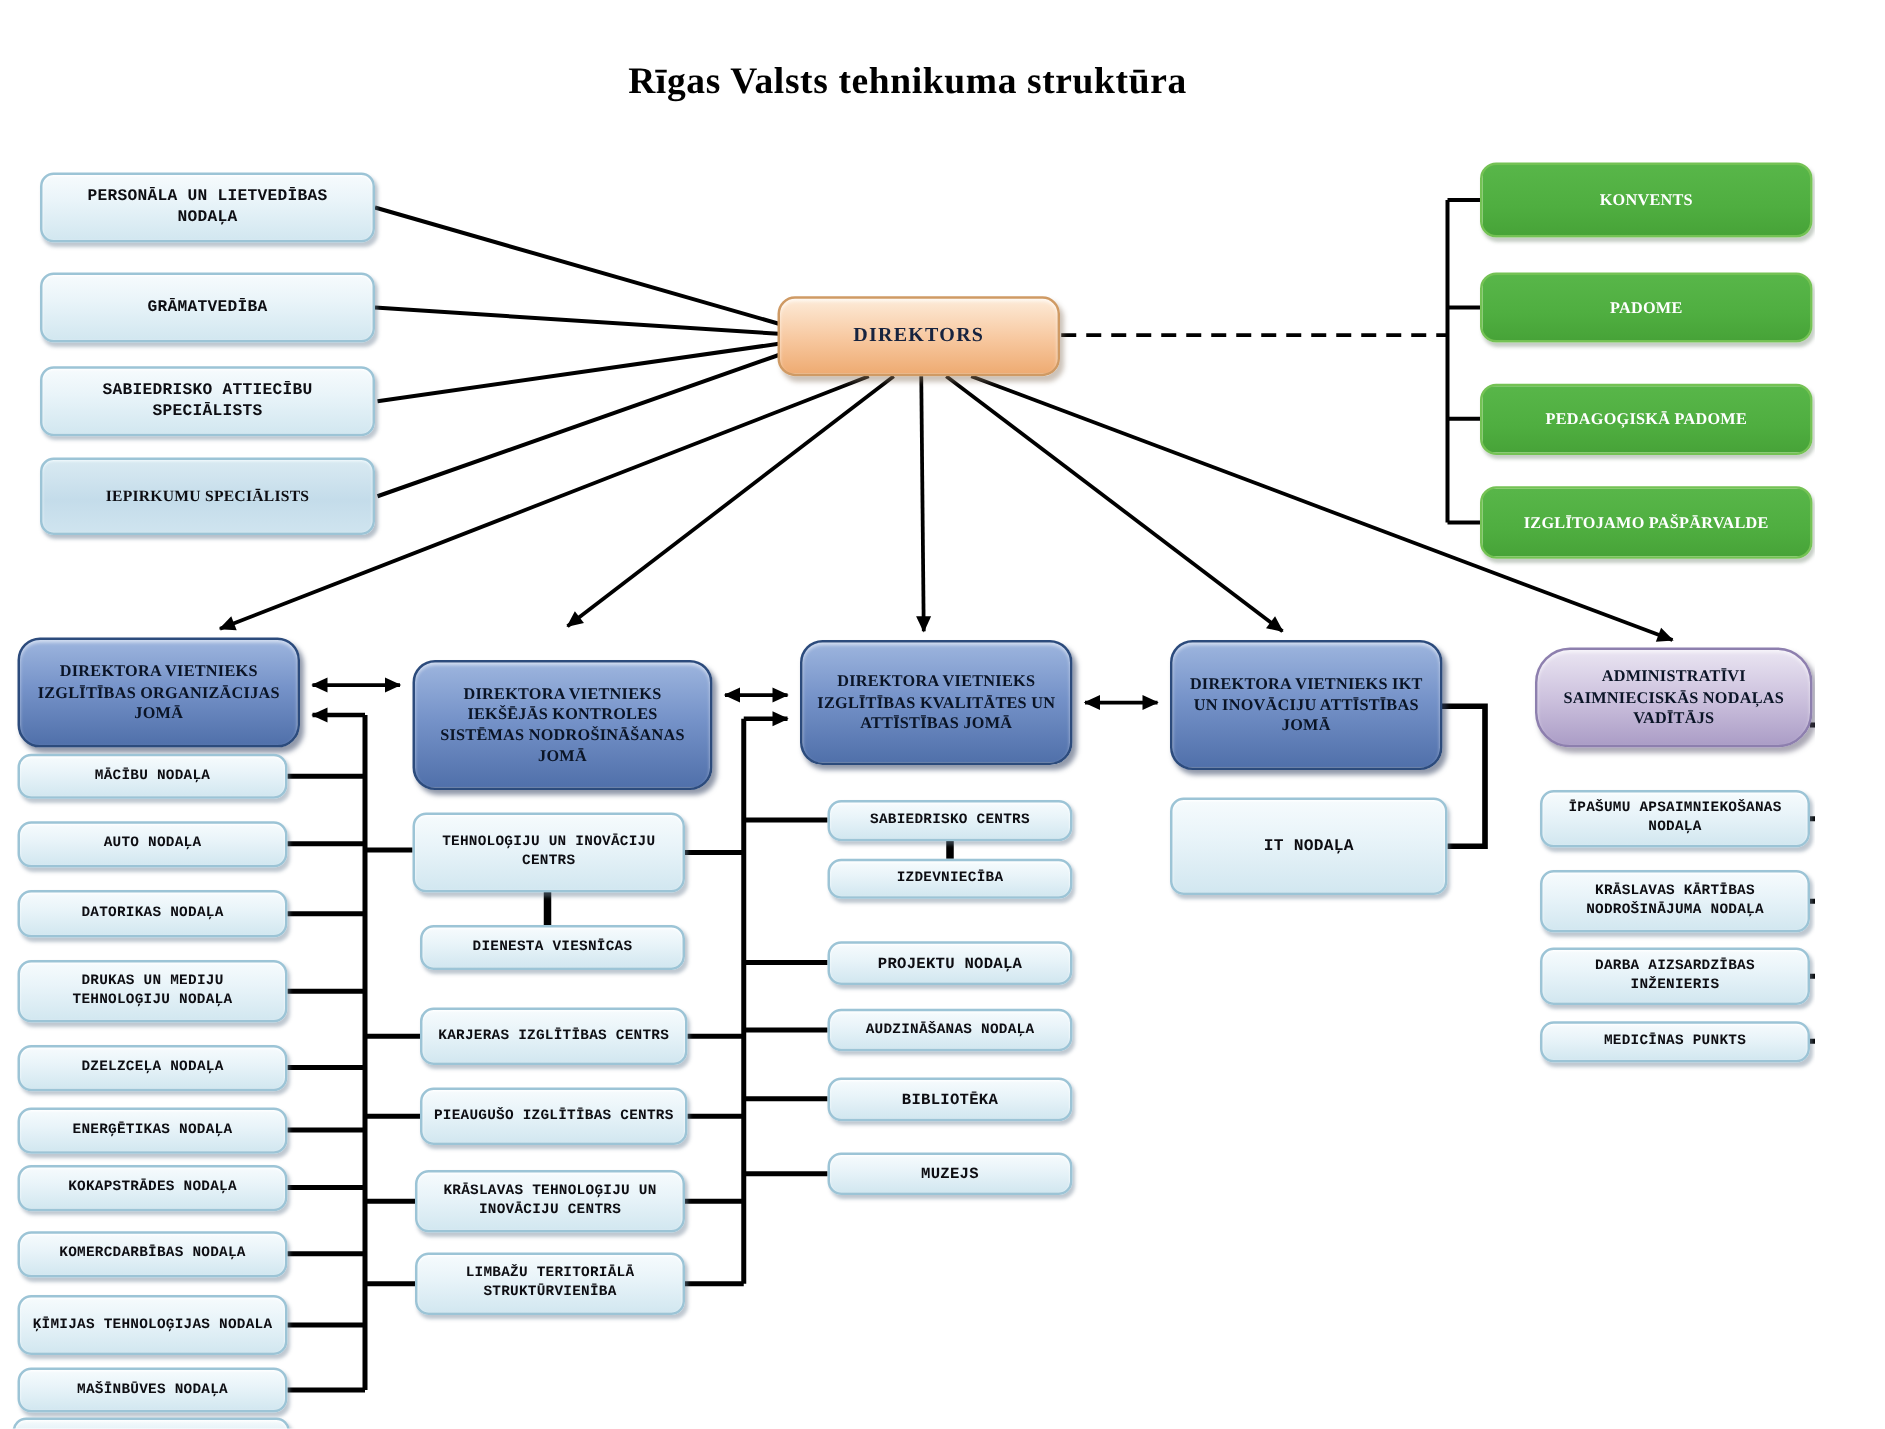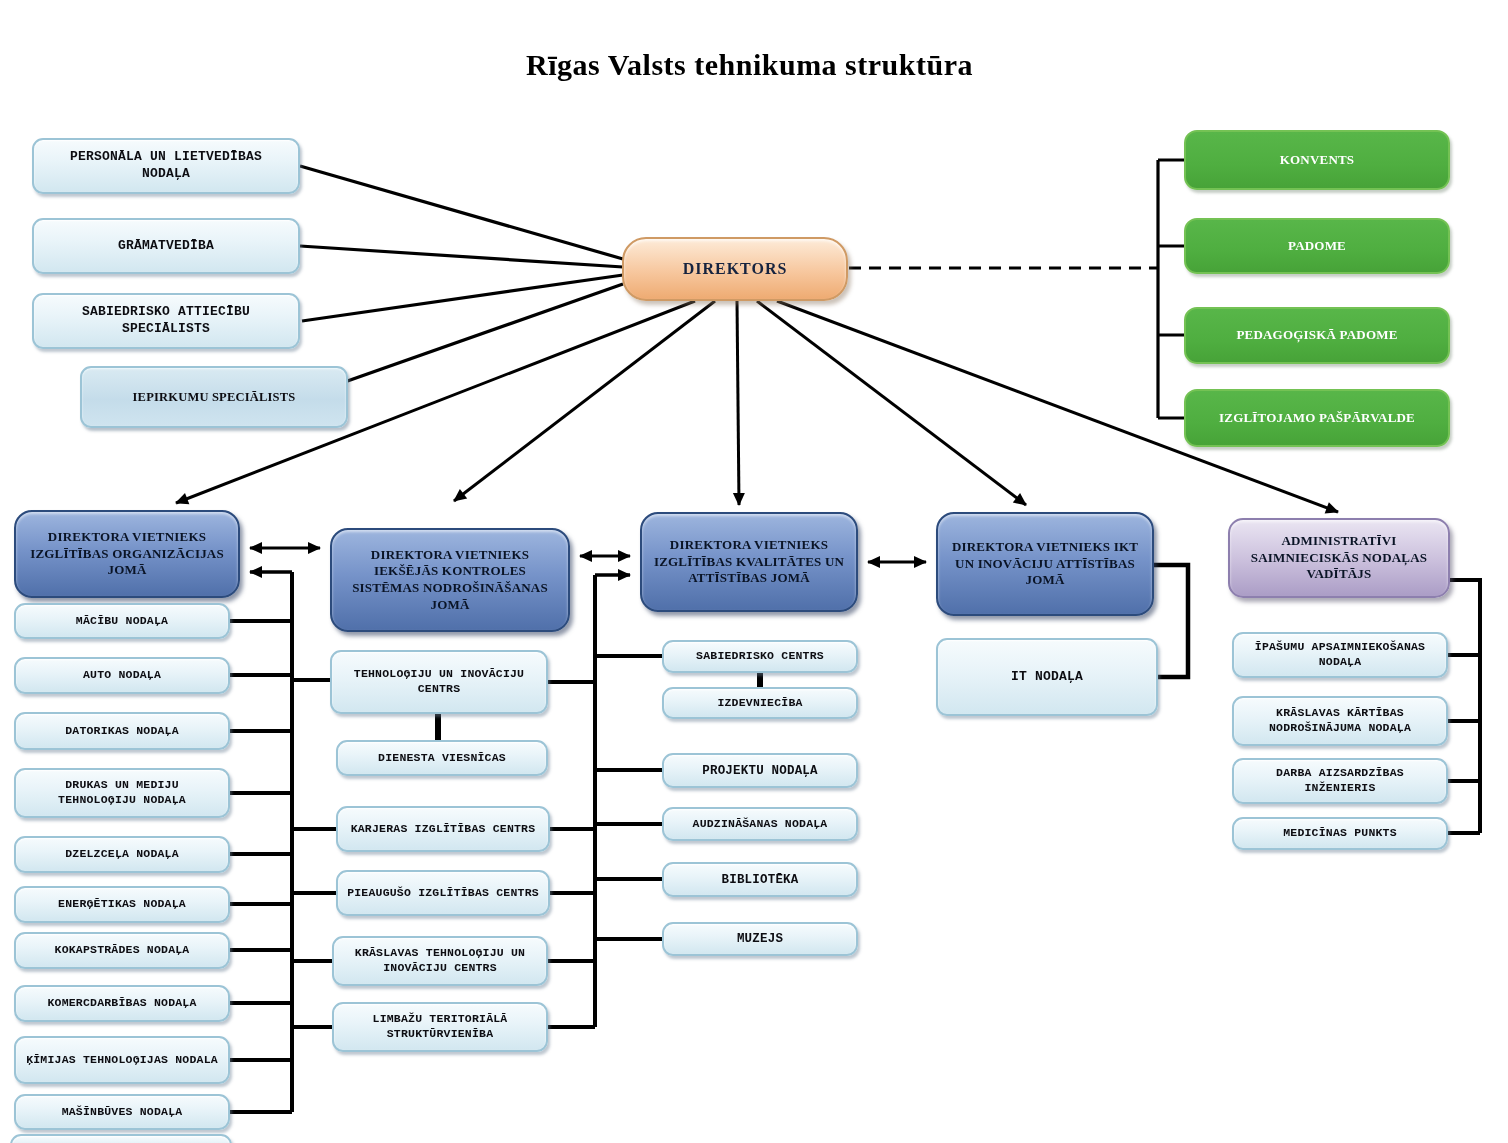--- a/index.html
+++ b/index.html
@@ -1,39 +1,39 @@
 <!DOCTYPE html>
 <html><head>
 <meta charset="utf-8">
 <style>
   html,body{margin:0;padding:0;background:#ffffff;}
   .canvas{position:relative;width:1452px;height:1143px;background:#ffffff;overflow:hidden;
-          font-family:"Liberation Serif","DejaVu Serif",serif;padding-left:47px;}
+          font-family:"Liberation Serif","DejaVu Serif",serif;}
   .title{position:absolute;left:0;top:48px;width:100%;text-align:center;font-size:30px;
          font-weight:bold;color:#000;letter-spacing:0.5px;}
   svg.wires{position:absolute;left:0;top:0;width:1508px;height:1143px;}
   .box{position:absolute;display:flex;align-items:center;justify-content:center;text-align:center;
        font-weight:bold;box-sizing:border-box;padding:2px 8px;line-height:1.28;letter-spacing:0.2px;}
   .lb{background:linear-gradient(180deg,#f6fbfd 0%,#e9f4f9 40%,#d2e7f0 100%);
       border:2px solid #9cc4d6;border-radius:11px;color:#0d0d12;font-size:11.5px;
       box-shadow:2px 3px 3px rgba(110,130,150,0.45), inset 0 1px 2px #ffffff;font-family:Liberation Mono, monospace;}
   .lb2{background:linear-gradient(180deg,#d9eaf2 0%,#c4dcea 55%,#cfe4ef 100%);
       border:2px solid #9cc4d6;border-radius:11px;color:#0d0d12;font-size:12.5px;
-      box-shadow:2px 3px 3px rgba(110,130,150,0.5), inset 0 1px 2px #f2fafd;margin-left:48px;}
+      box-shadow:2px 3px 3px rgba(110,130,150,0.5), inset 0 1px 2px #f2fafd;}
   .dep{background:linear-gradient(180deg,#9db5de 0%,#7693c9 45%,#5070aa 100%);
       border:2.5px solid #2c4b7c;border-radius:18px;color:#0a1426;font-size:13px;
       box-shadow:3px 4px 4px rgba(55,70,100,0.55), inset 0 2px 3px rgba(255,255,255,0.55);}
   .dir{background:linear-gradient(180deg,#fdebd8 0%,#f7c79e 55%,#eeab72 100%);
-      border:2px solid #cf9a64;border-radius:24px;color:#16233f;font-size:16px;letter-spacing:1px;
+      border:2px solid #cf9a64;border-radius:14px;color:#16233f;font-size:16px;letter-spacing:1px;
       box-shadow:3px 4px 4px rgba(140,120,100,0.45), inset 0 2px 3px rgba(255,255,255,0.7);}
   .grn{background:linear-gradient(180deg,#58b649 0%,#4fae40 60%,#47a338 100%);
       border:2px solid #74c254;border-radius:13px;color:#ffffff;font-size:13px;
       box-shadow:2px 3px 3px rgba(110,130,110,0.4);}
   .adm{background:linear-gradient(180deg,#eae5f2 0%,#cdc2de 50%,#ab9dc6 100%);
-      border:2px solid #8d7fae;border-radius:15px;color:#0a1426;font-size:13px;
+      border:2px solid #8d7fae;border-radius:28px;color:#0a1426;font-size:13px;
       box-shadow:3px 4px 4px rgba(90,85,110,0.5), inset 0 2px 3px rgba(255,255,255,0.6);}
 </style>
 </head>
 <body>
 
 <div class="canvas">
 
   <div class="title">Rīgas Valsts tehnikuma struktūra</div>
 
   <svg class="wires" viewBox="0 0 1508 1143">

